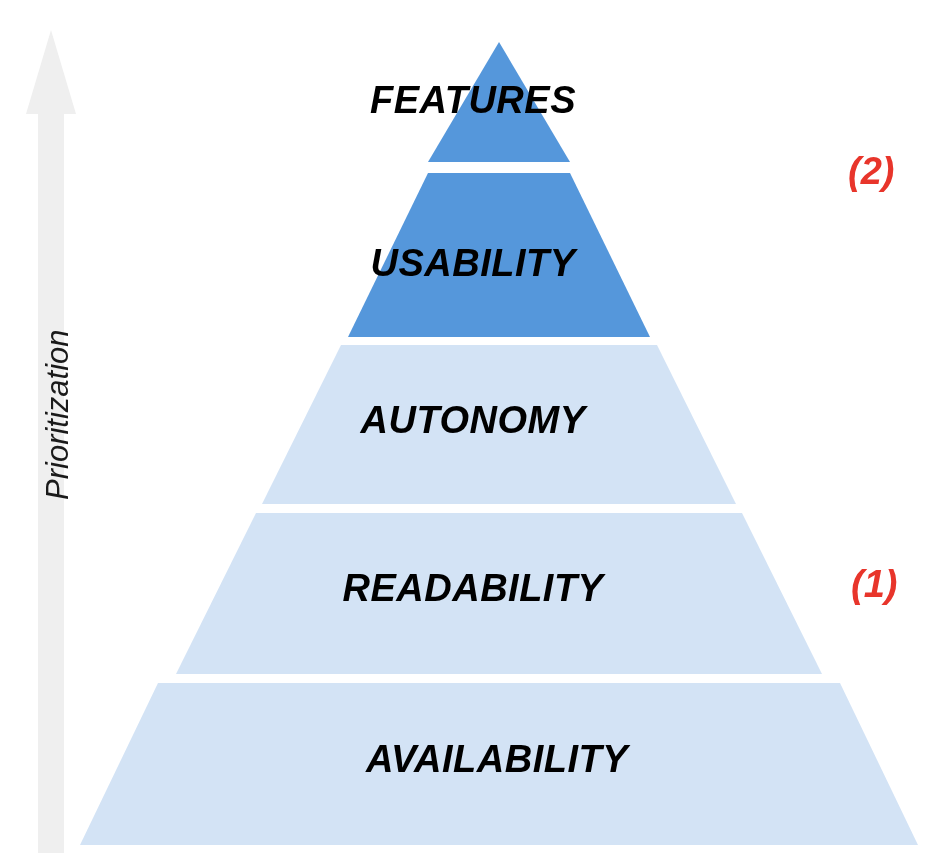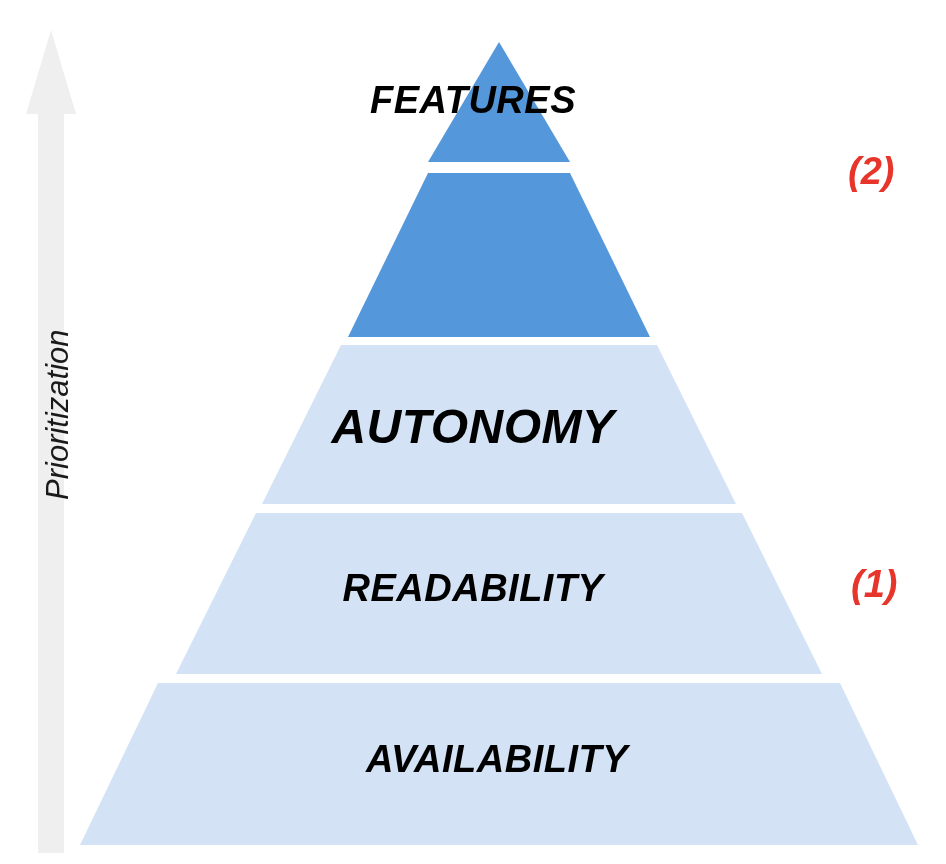--- a/index.html
+++ b/index.html
@@ -70,22 +70,23 @@
 
     <polygon points="341,345 657,345 736,504 262,504" fill="#D3E3F5"></polygon>
 
     <polygon points="256,513 742,513 822,674 176,674" fill="#D3E3F5"></polygon>
 
     <polygon points="158,683 840,683 918,845 80,845" fill="#D3E3F5"></polygon>
   </svg>
 
   <div class="tier-label" style="top:79px; font-size:38px;">FEATURES</div>
 
+  <div class="tier-label" style="top:242px; font-size:38px;">USABILITY</div>
 
-  <div class="tier-label" style="top:399px; font-size:48px;">AUTONOMY</div>
+  <div class="tier-label" style="top:399px; font-size:38px;">AUTONOMY</div>
 
   <div class="tier-label" style="top:567px; font-size:38px;">READABILITY</div>
 
   <div class="tier-label" style="top:738px; font-size:38px;padding-left:24px;">AVAILABILITY</div>
 
   <div class="axis-label" style="left:40px; top:500px; font-size:31px; transform: rotate(-90deg);">Prioritization</div>
 
   <div class="annotation" style="left:848px; top:150px; font-size:38px; color:#E8352B;">(2)</div>
 
   <div class="annotation" style="left:851px; top:563px; font-size:38px; color:#E8352B;">(1)</div>

